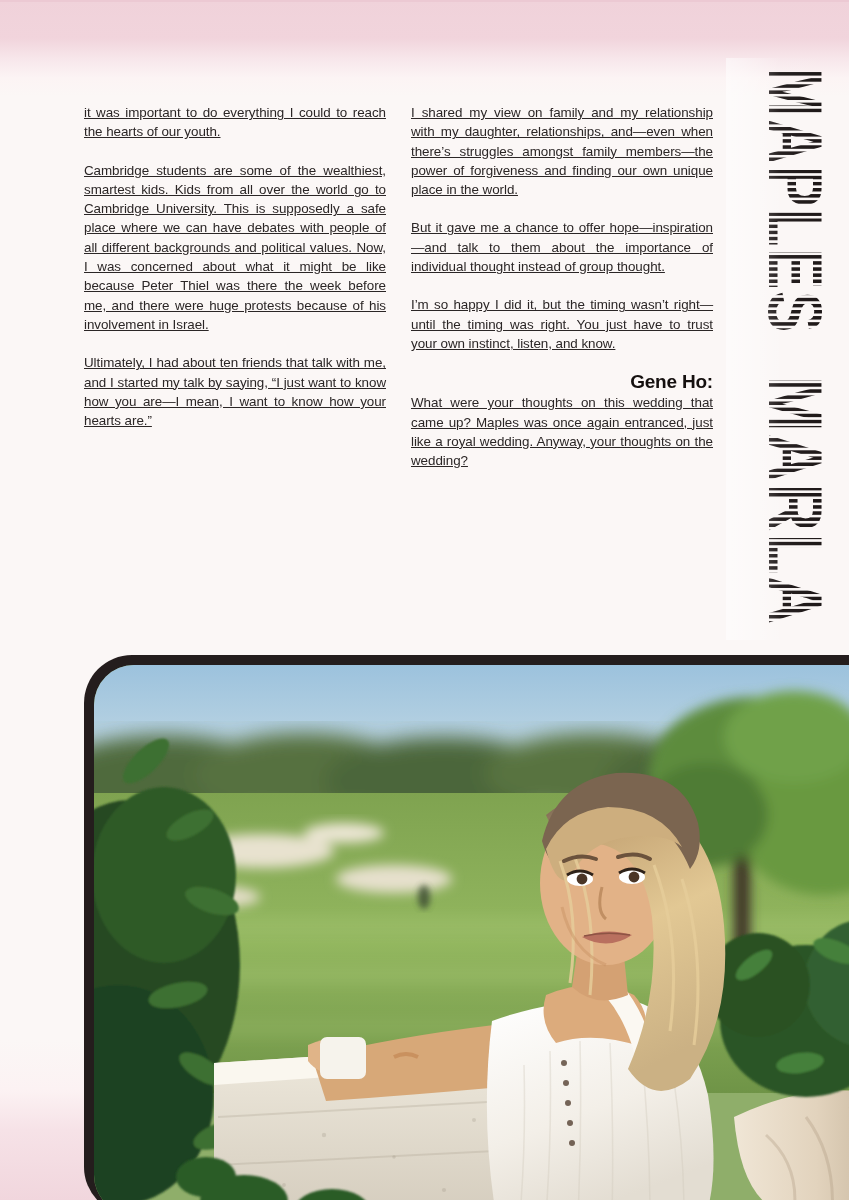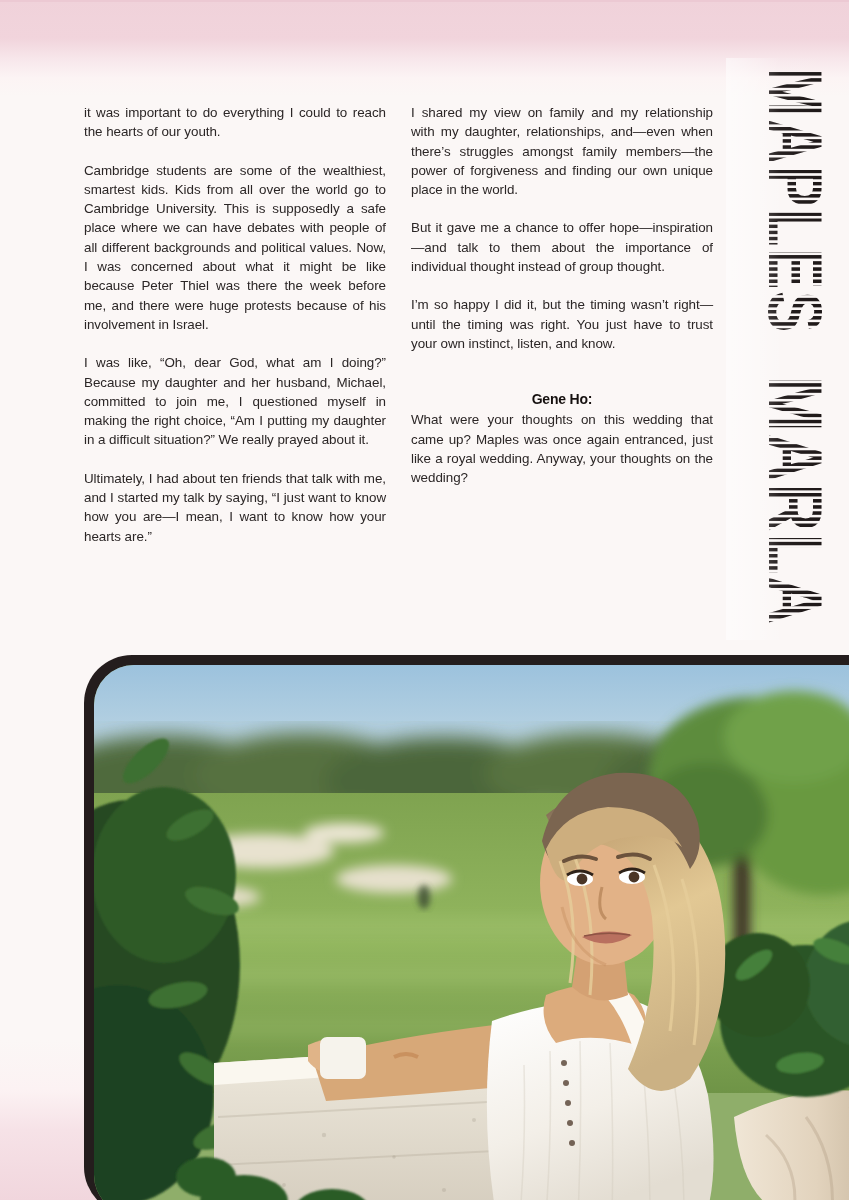--- a/index.html
+++ b/index.html
@@ -46,35 +46,36 @@
   .col { width:302px; }
 
   .col p {
     font-size:13.4px;
     line-height:19.3px;
     color:#2b2626;
     text-align:justify;
     text-justify:inter-word;
     margin-bottom:19px;
     letter-spacing:-0.05px;
+    text-decoration:underline;
   }
   .col p:last-child { margin-bottom:0; }
 
   .speaker {
-    font-size:14px;
+    font-size:19px;
     line-height:20px;
     font-weight:bold;
     color:#15100f;
     margin-bottom:1px;
-    text-align:center;
+    text-align:right;
     letter-spacing:-0.2px;
   }
   .speaker-block { margin-bottom:19px; }
   .speaker-block p { margin-bottom:0; }
-  .spacer-block { margin-bottom:36px; }
+  .spacer-block { margin-bottom:19px; }
 
   
   .sidetitle {
     position:absolute;
     top:58px;
     left:726px;
     width:120px;
     height:582px;
     pointer-events:none;
   }
@@ -107,21 +108,20 @@
 
 <div class="page">
   <div class="topline"></div>
 </div>
 
 <div class="columns">
 
   <div class="col">
     <p>it was important to do everything I could to reach the hearts of our youth.</p>
     <p>Cambridge students are some of the wealthiest, smartest kids. Kids from all over the world go to Cambridge University. This is supposedly a safe place where we can have debates with people of all different backgrounds and political values. Now, I was concerned about what it might be like because Peter Thiel was there the week before me, and there were huge protests because of his involvement in Israel.</p>
-    <p>I was like, “Oh, dear God, what am I doing?” Because my daughter and her husband, Michael, committed to join me, I questioned myself in making the right choice, “Am I putting my daughter in a difficult situation?” We really prayed about it.</p>
     <p>Ultimately, I had about ten friends that talk with me, and I started my talk by saying, “I just want to know how you are—I mean, I want to know how your hearts are.”</p>
   </div>
 
   <div class="col">
     <p>I shared my view on family and my relationship with my daughter, relationships, and—even when there’s struggles amongst family members—the power of forgiveness and finding our own unique place in the world.</p>
     <p>But it gave me a chance to offer hope—inspiration—and talk to them about the importance of individual thought instead of group thought.</p>
     <div class="spacer-block">
       <p>I’m so happy I did it, but the timing wasn’t right—until the timing was right. You just have to trust your own instinct, listen, and know.</p>
     </div>
 

